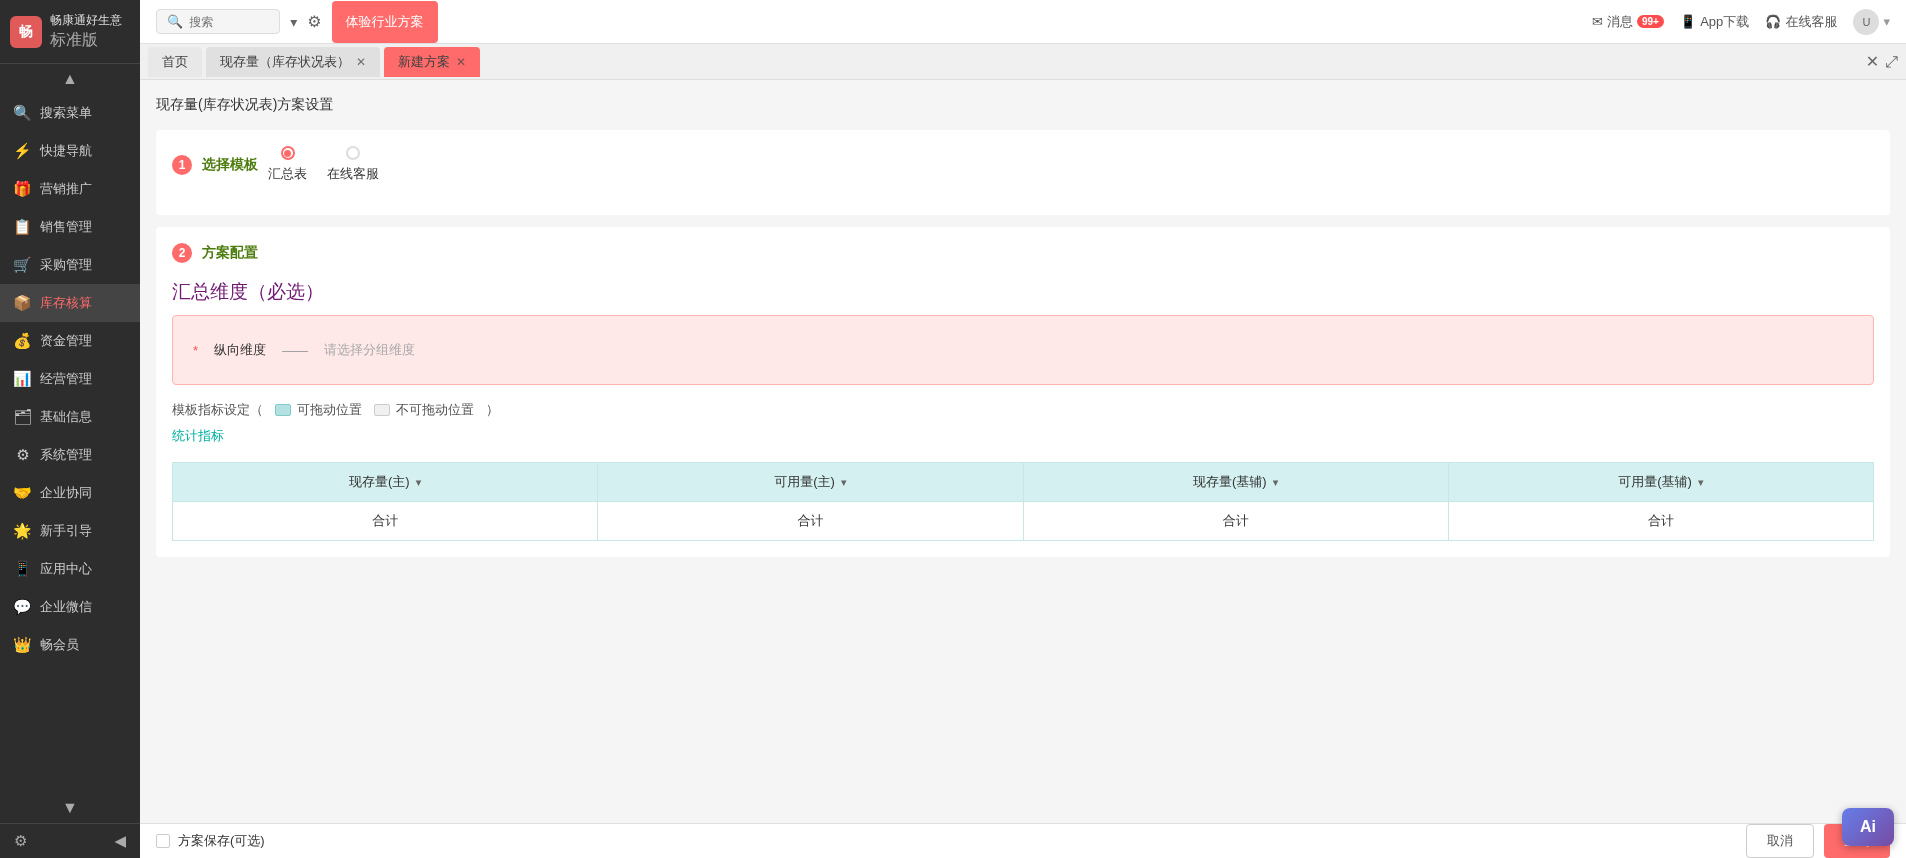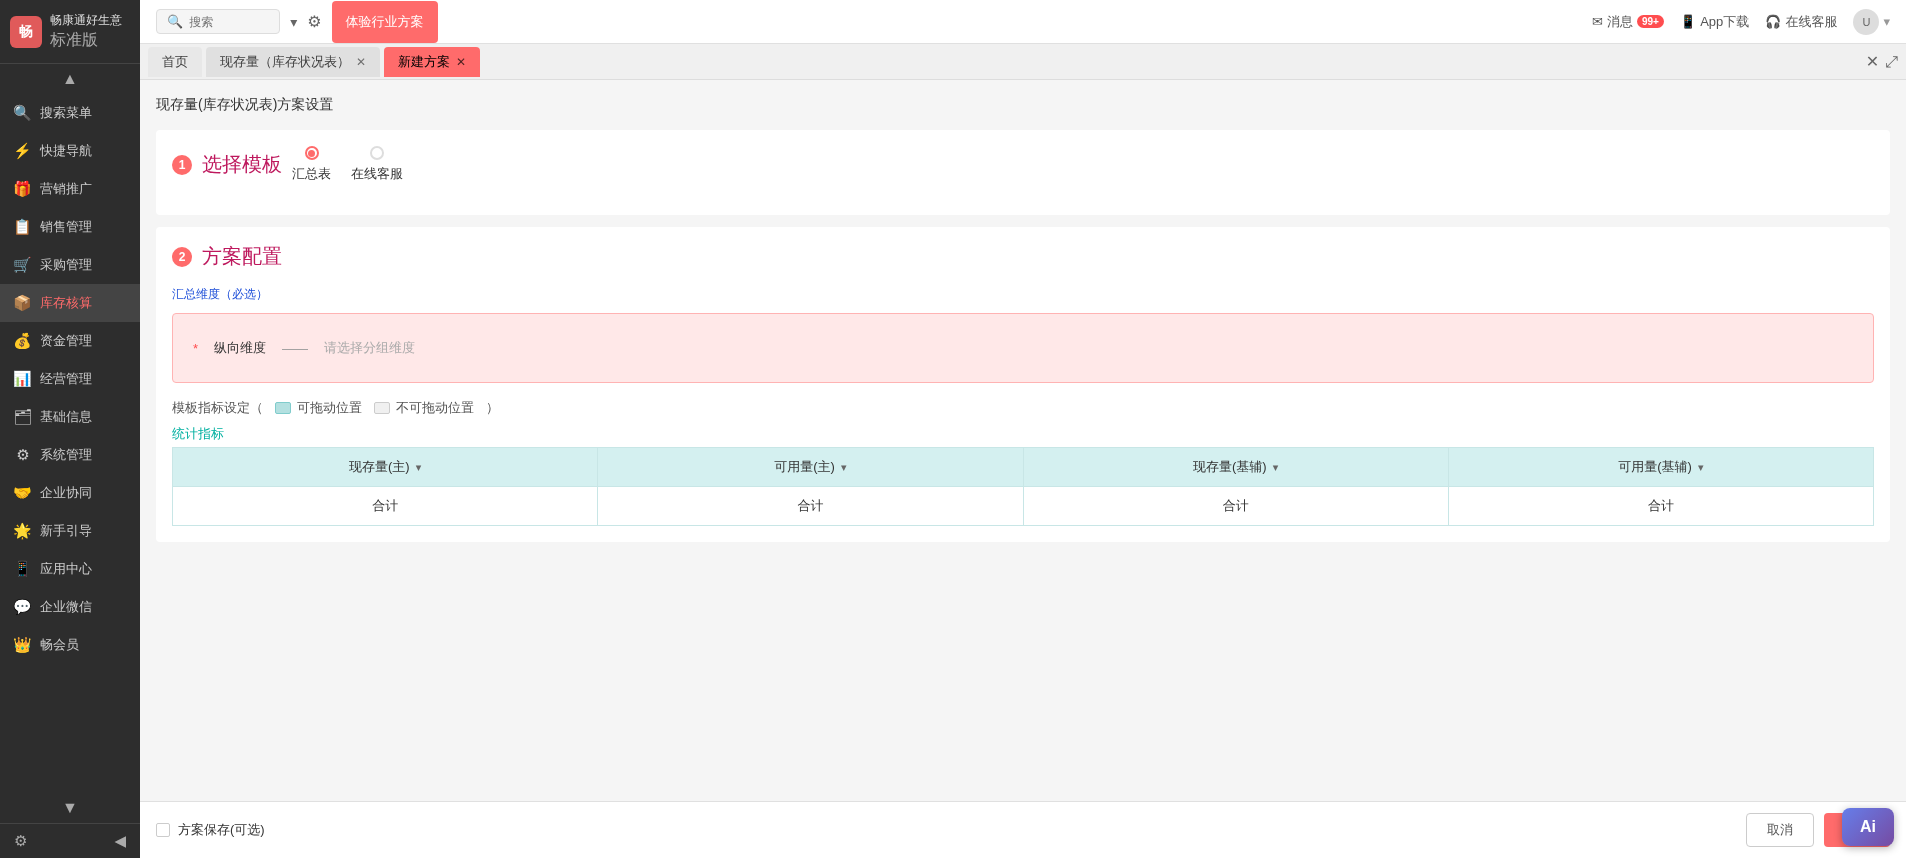--- a/index.html
+++ b/index.html
@@ -111,21 +111,21 @@
       height: 36px;
       flex-shrink: 0;
       border-bottom: 1px solid #ddd;
     }
     .tab {
       display: flex; align-items: center; gap: 6px;
       padding: 6px 14px; background: #e0e0e0;
       border-radius: 4px 4px 0 0; cursor: pointer; font-size: 13px; color: #404040;
     }
     .tab.home { background: #e8e8e8; }
-    .tab.active { background: #ff6b6b; color: #000000; }
+    .tab.active { background: #ff6b6b; color: #404040; }
     .tab-close { font-size: 12px; cursor: pointer; opacity: 0.7; }
     .tabs-right { margin-left: auto; display: flex; gap: 6px; }
     .tab-action-btn { background: none; border: none; cursor: pointer; color: #666; font-size: 16px; }
 
     
     .content {
       flex: 1; overflow-y: auto; padding: 16px;
       background: #f5f5f5;
     }
     .content-title { font-size: 14px; color: #333; margin-bottom: 16px; }
@@ -138,34 +138,34 @@
     }
 
     .section-header {
       display: flex; align-items: center; gap: 10px; margin-bottom: 16px;
     }
     .step-badge {
       background: #ff6b6b; color: white; border-radius: 50%;
       width: 20px; height: 20px; display: flex; align-items: center;
       justify-content: center; font-size: 12px; font-weight: bold; flex-shrink: 0;
     }
-    .section-title { font-size: 20px; font-weight: 400; color: #be185d; }
+    .section-title { font-size: 14px; font-weight: 700; color: #4d7c0f; }
 
     .radio-group { display: flex; align-items: center; gap: 20px; }
     .radio-item { display: flex; align-items: center; gap: 5px; cursor: pointer; font-size: 13px; color: #333; flex-direction: column; }
     .radio-dot {
       width: 14px; height: 14px; border-radius: 50%;
       border: 2px solid #ddd; display: flex; align-items: center; justify-content: center;
     }
     .radio-dot.checked { border-color: #ff6b6b; }
     .radio-dot.checked::after {
       content: ''; width: 7px; height: 7px; border-radius: 50%; background: #ff6b6b;
     }
 
-    .form-label { font-size: 12px; color: #1d4ed8; margin-bottom: 10px; }
+    .form-label { font-size: 19px; color: #701a75; margin-bottom: 10px; }
 
     .dimension-area {
       background: #ffe8e8;
       border: 1px solid #ffb3b3;
       border-radius: 4px;
       padding: 20px;
       display: flex; align-items: center; gap: 16px;
       min-height: 70px;
       margin-top: 8px;
     }
@@ -207,21 +207,21 @@
       background: #fff;
     }
     .chevron { font-size: 11px; color: #666; }
 
     .tip-section { margin-top: 12px; color: #bbb; font-size: 12px; }
     .tip-row { margin-bottom: 4px; }
 
     .bottom-bar {
       background: #fff;
       border-top: 1px solid #e0e0e0;
-      padding: 11px 16px;
+      padding: 0 16px;
       display: flex;
       align-items: center;
       justify-content: space-between;
       flex-shrink: 0;
     }
     .save-option { display: flex; align-items: center; gap: 8px; font-size: 13px; color: #333; }
     .checkbox-box {
       width: 14px; height: 14px; border: 1px solid #ccc; border-radius: 2px;
       cursor: pointer;
     }
@@ -423,21 +423,21 @@
           <div class="legend-box legend-draggable"></div>
           <span>可拖动位置</span>
         </div>
         <div class="indicator-legend">
           <div class="legend-box legend-nondraggable"></div>
           <span>不可拖动位置</span>
         </div>
         <span>）</span>
       </div>
 
-      <div style="margin-bottom:4px;">
+      <div style="margin-bottom:17px;">
         <span style="color:#00b0a0; font-size:13px;">统计指标</span>
       </div>
       <div class="stat-table">
         <div class="stat-table-header">
           <div class="stat-col">
             <div class="stat-col-header">
               <span>现存量(主)</span>
               <span class="chevron">▾</span>
             </div>
             <div class="stat-col-body">

